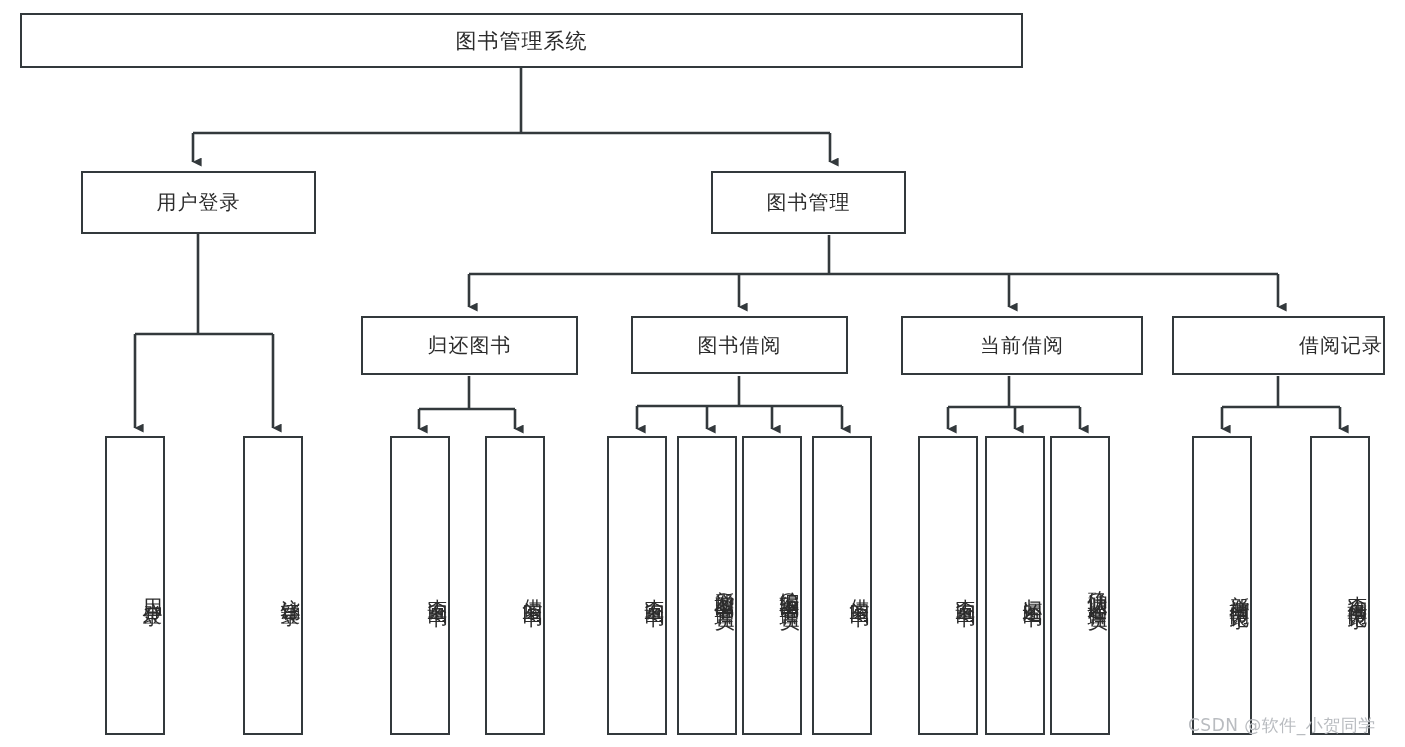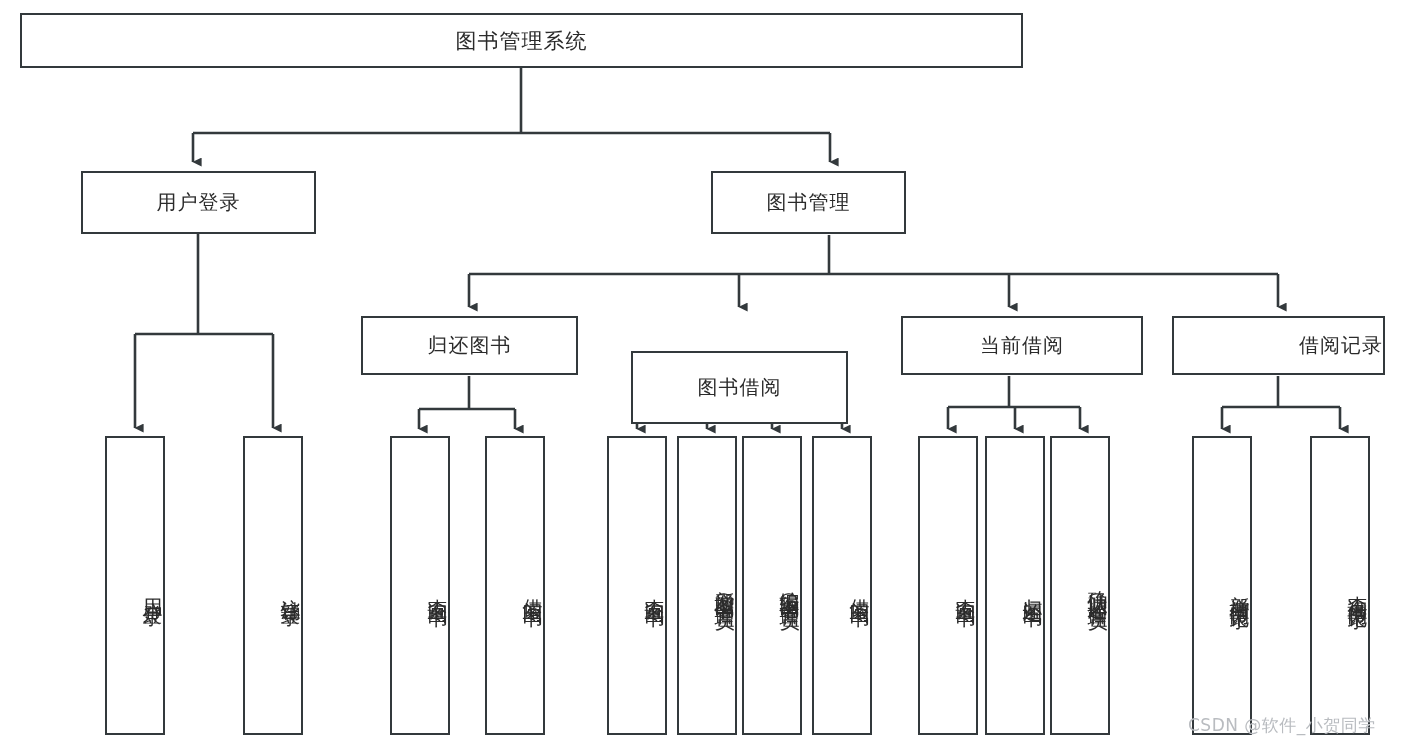--- a/index.html
+++ b/index.html
@@ -121,21 +121,21 @@
 <div class="node" style="left:81px; top:171px; width:235px; height:63px;">
   <span>用户登录</span>
 </div>
 <div class="node" style="left:711px; top:171px; width:195px; height:63px;">
   <span>图书管理</span>
 </div>
 
 <div class="node" style="left:361px; top:316px; width:217px; height:59px;">
   <span>归还图书</span>
 </div>
-<div class="node" style="left:631px; top:316px; width:217px; height:73px;margin-top:35px;">
+<div class="node" style="left:631px; top:316px; width:217px; height:58px;">
   <span>图书借阅</span>
 </div>
 <div class="node" style="left:901px; top:316px; width:242px; height:59px;">
   <span>当前借阅</span>
 </div>
 <div class="node" style="left:1172px; top:316px; width:213px; height:59px;justify-content:flex-end;">
   <span>借阅记录</span>
 </div>
 
 <div class="node vert" style="left:105px; top:436px; width:60px; height:299px;">

